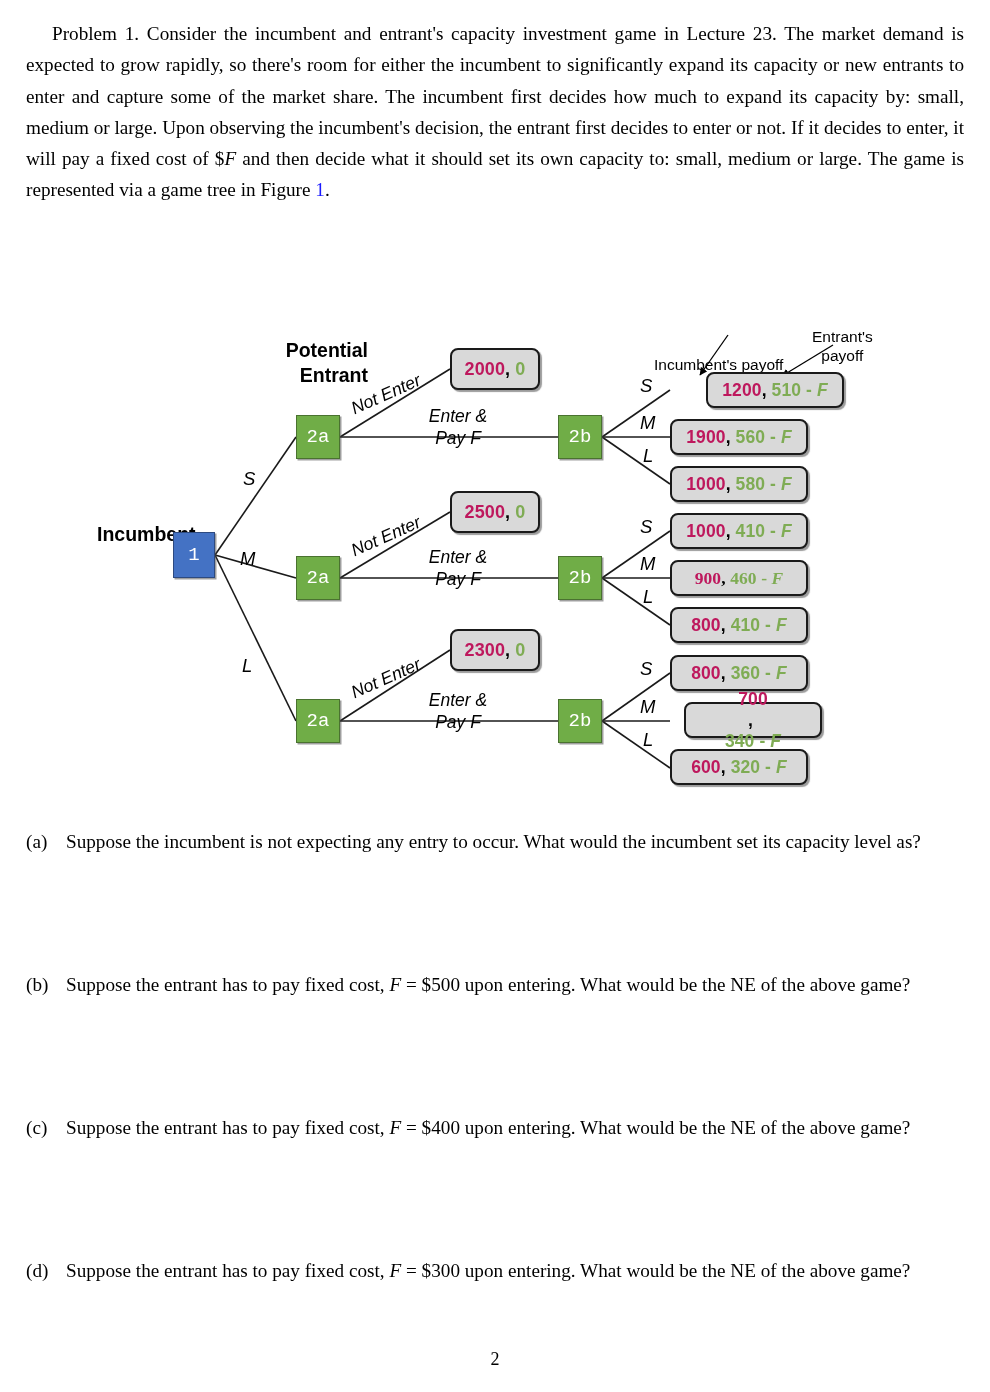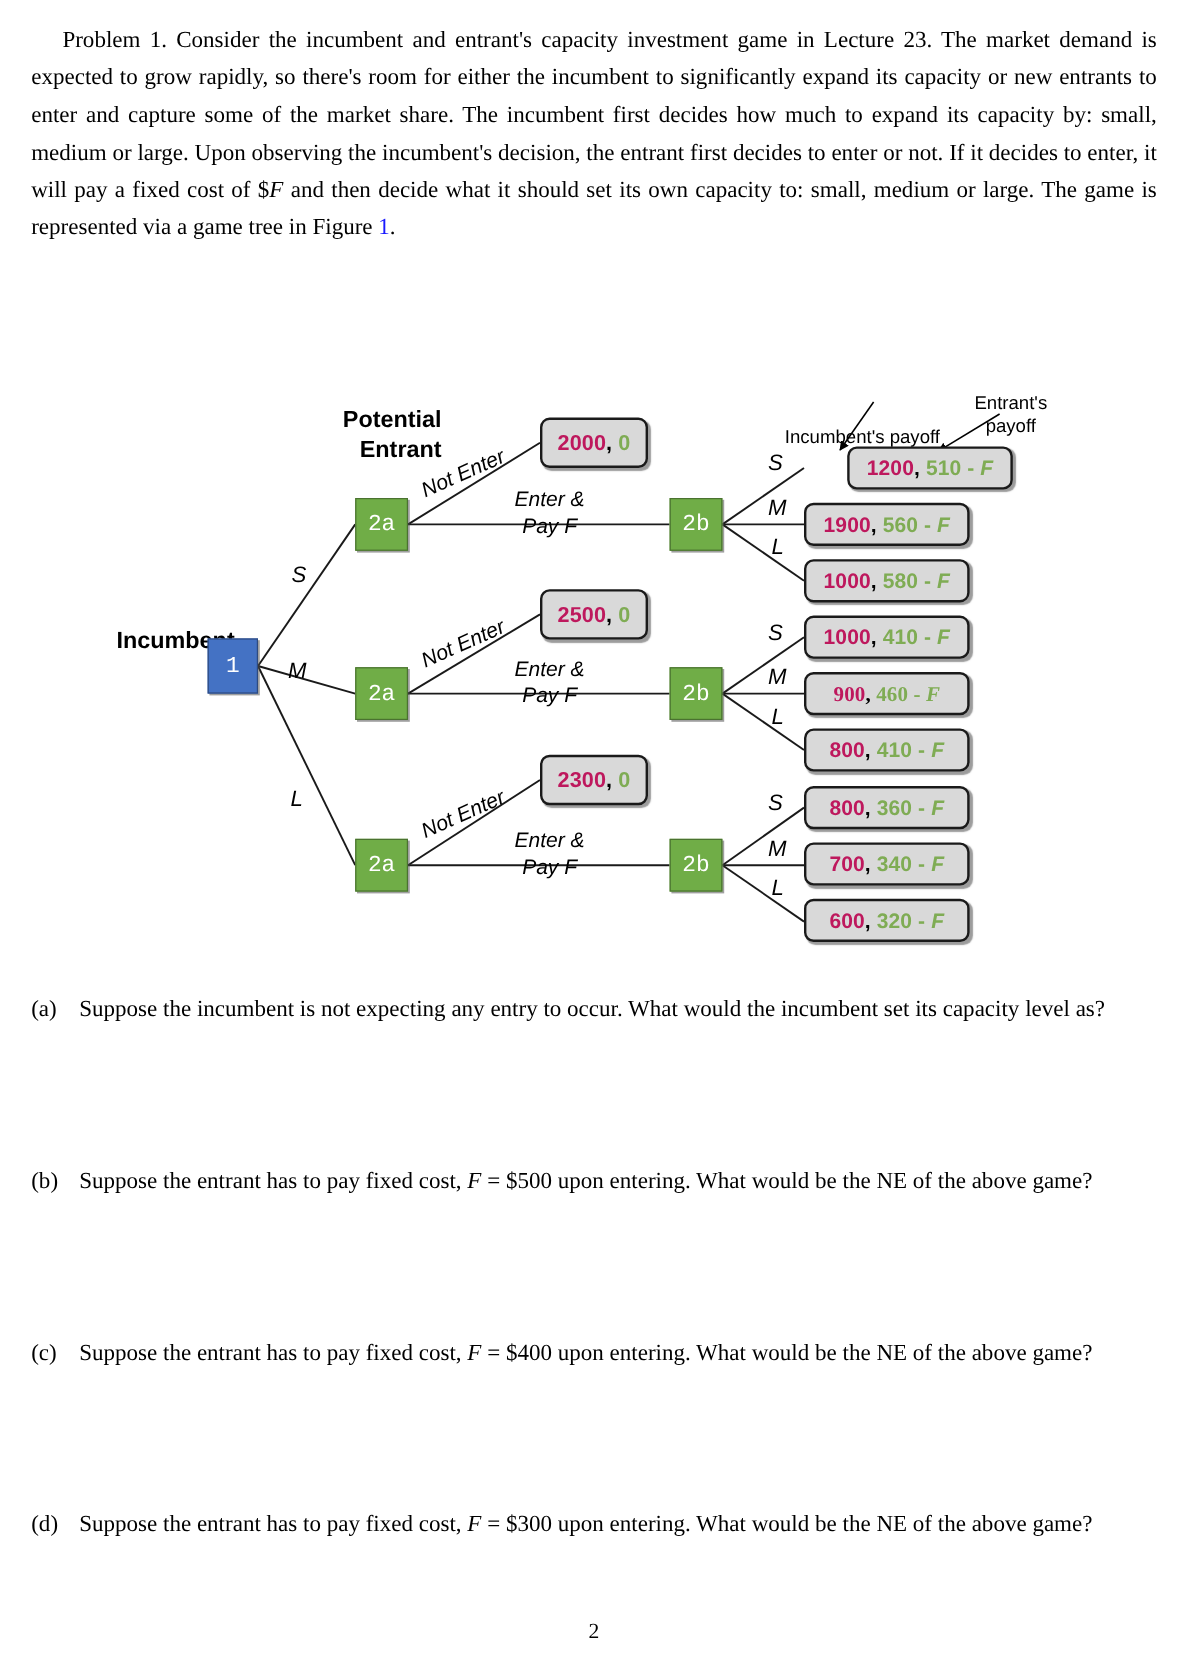--- a/index.html
+++ b/index.html
@@ -361,21 +361,21 @@
 
     <div class="branch-letter" style="left:640px; top:358px;">S</div>
     <div class="branch-letter" style="left:640px; top:396px;">M</div>
     <div class="branch-letter" style="left:643px; top:429px;">L</div>
 
     <div class="payoff payoff-wide" style="left:670px; top:355px;">
       <span class="inc">800</span>
         <span class="comma">,&nbsp;</span>
         <span class="ent">360 - <span class="fvar">F</span></span>
     </div>
-    <div class="payoff payoff-wide" style="left:670px; top:402px;">
+    <div class="payoff payoff-wide" style="left:684px; top:402px;flex-direction:column;">
       <span class="inc">700</span>
         <span class="comma">,&nbsp;</span>
         <span class="ent">340 - <span class="fvar">F</span></span>
     </div>
     <div class="payoff payoff-wide" style="left:670px; top:449px;">
       <span class="inc">600</span>
         <span class="comma">,&nbsp;</span>
         <span class="ent">320 - <span class="fvar">F</span></span>
     </div>
 

